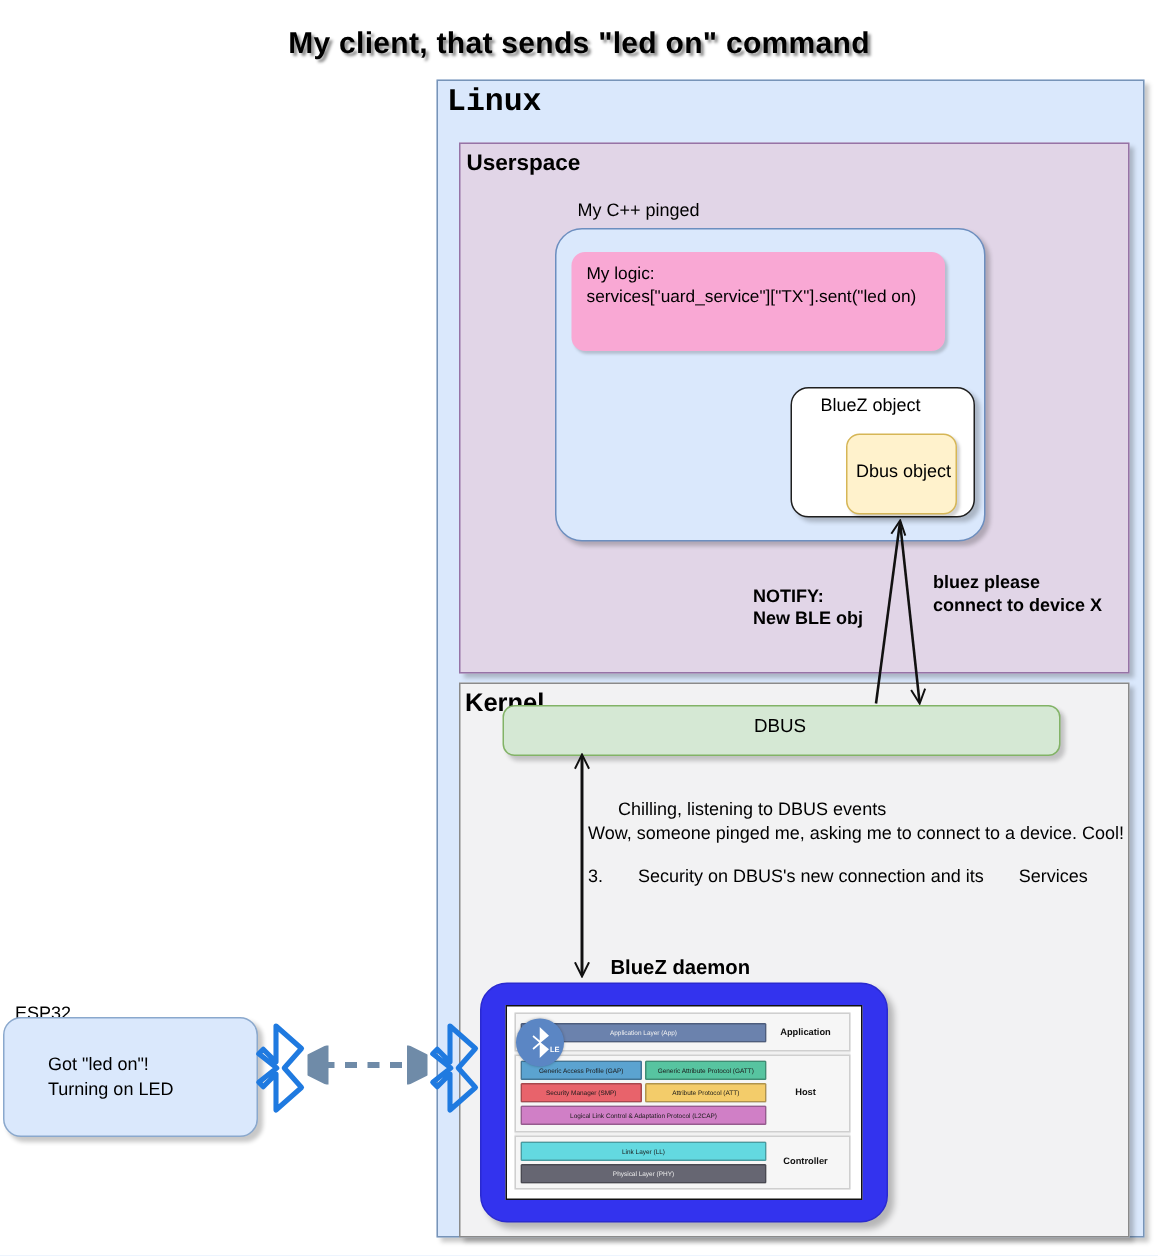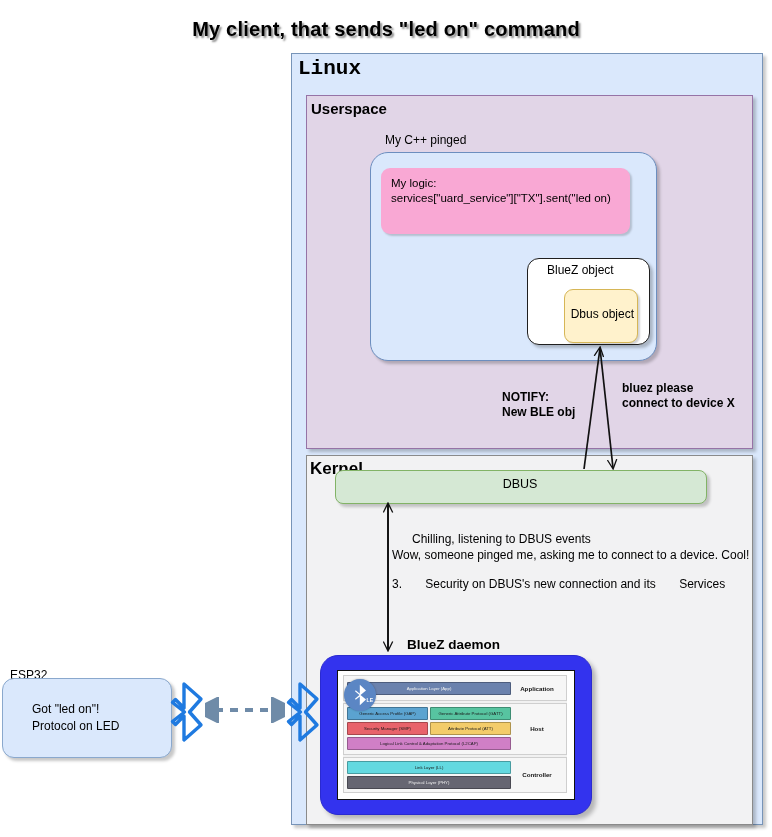--- a/index.html
+++ b/index.html
@@ -248,21 +248,21 @@
         <path d="M11 1 L20 9.5 L12 16 L20 22.5 L11 31 L11 18 L5 23 L4 21.5 L10.5 16 L4 10.5 L5 9 L11 14 Z" fill="#ffffff"></path>
       </svg>
     <span class="le">LE</span>
   </div>
 </div>
 
 <div class="abs" id="esp-label">ESP32</div>
 <div class="abs" id="esp-box"></div>
 <div class="abs" id="esp-text">
   <div>Got "led on"!</div>
-  <div>Protocol on LED</div>
+  <div>Turning on LED</div>
 </div>
 
 <div class="abs bt-glyph" id="bt-left">
   <svg viewBox="0 0 38 62" width="38" height="62" aria-hidden="true">
     <path d="M14 3 L31 18 L19.5 31 L31 44 L14 59 L14 35 L5.5 43.5 L2.5 40.5 L14.5 31 L2.5 21.5 L5.5 18.5 L14 27 Z" fill="none" stroke="#1f7ae0" stroke-width="3.4" stroke-linejoin="round"></path>
   </svg>
 </div>
 <div class="abs bt-glyph" id="bt-right">
   <svg viewBox="0 0 38 62" width="38" height="62" aria-hidden="true">
     <path d="M14 3 L31 18 L19.5 31 L31 44 L14 59 L14 35 L5.5 43.5 L2.5 40.5 L14.5 31 L2.5 21.5 L5.5 18.5 L14 27 Z" fill="none" stroke="#1f7ae0" stroke-width="3.4" stroke-linejoin="round"></path>

